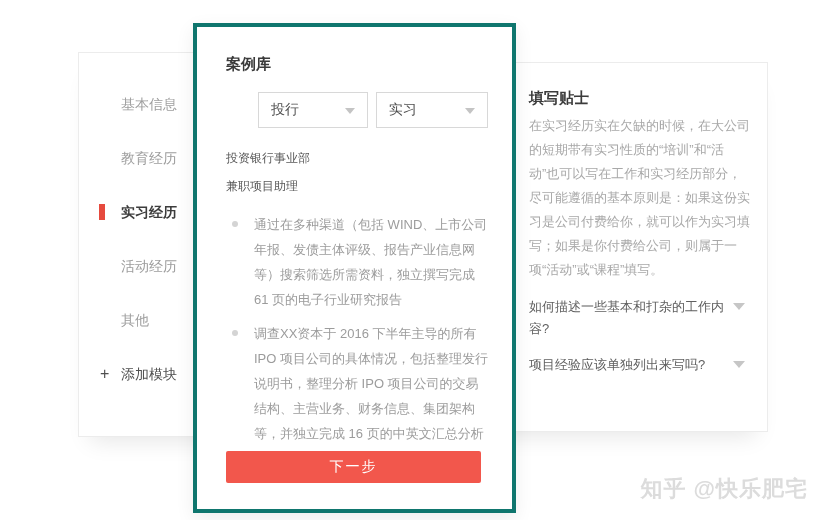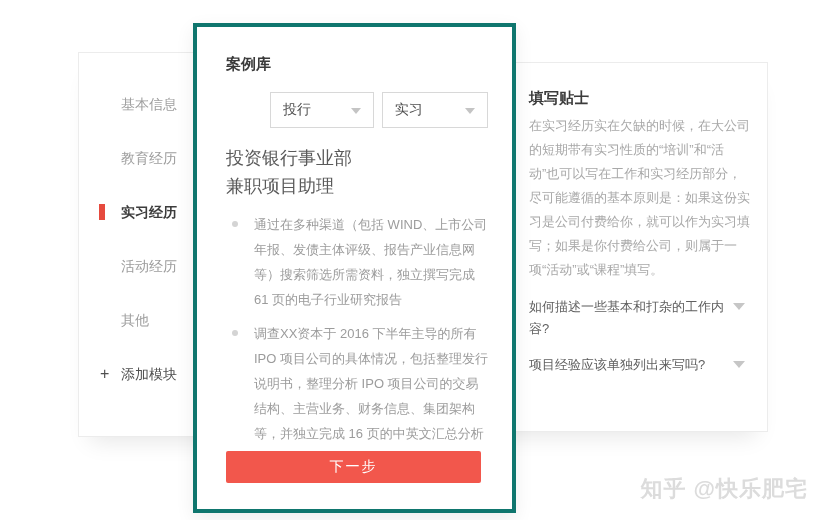--- a/index.html
+++ b/index.html
@@ -95,21 +95,21 @@
     background: #fff;
     border: 4px solid #0f766e;
     box-shadow: 0 6px 18px rgba(0,0,0,0.07);
     z-index: 2;
   }
   .modal-title {
     margin: 28px 24px 0 29px;
     font-size: 15px; font-weight: bold; color: #3b3b3b;
   }
   .filter-row {
-    margin: 18px 24px 0 29px;
+    margin: 18px 24px 0 17px;
     display: flex; gap: 8px; padding-left: 44px;
   }
   .select {
     position: relative;
     height: 36px;
     border: 1px solid #d8d8d8;
     background: #fff;
     display: flex; align-items: center;
     padding-left: 12px;
     font-size: 14px; color: #4f4f4f;
@@ -119,21 +119,21 @@
   .select.s2 { width: 125px; font-family: Liberation Mono, monospace; }
   .select .caret {
     position: absolute; right: 12px; top: 15px;
     width: 0; height: 0;
     border-left: 5px solid transparent;
     border-right: 5px solid transparent;
     border-top: 6px solid #c4c4c4;
   }
   .position-block {
     margin: 16px 24px 0 29px;
-    font-size: 18px; line-height: 28px; color: #5a5a5a;
+    font-size: 12px; line-height: 28px; color: #5a5a5a;
   }
   .bullet-list {
     margin: 12px 23px 0 29px;
   }
   .bullet {
     position: relative;
     padding-left: 28px;
     font-size: 13px; line-height: 25px; color: #9c9c9c;
     margin-bottom: 9px;
   }

